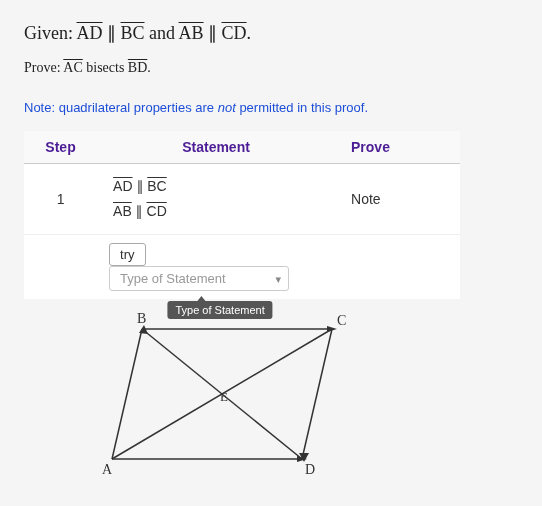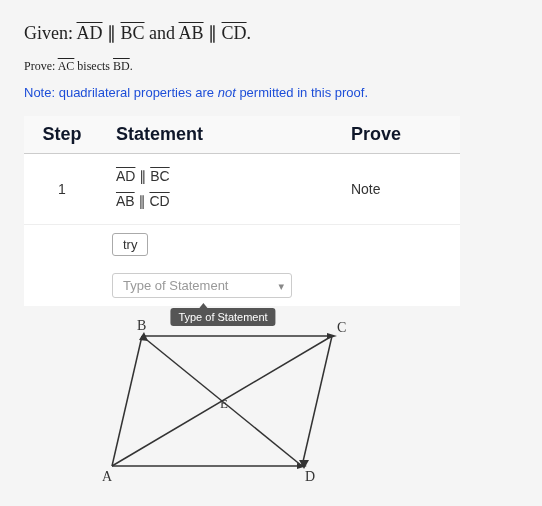--- a/index.html
+++ b/index.html
@@ -18,23 +18,23 @@
       min-height: 506px;
       position: relative;
     }
     .given-line {
       font-size: 18px;
       color: #222;
       margin-bottom: 10px;
       line-height: 1.5;
     }
     .prove-line {
-      font-size: 12px;
+      font-size: 14px;
       color: #222;
-      margin-bottom: 10px;
+      margin-bottom: 22px;
       line-height: 1.5;
     }
     .note-line {
       font-size: 13px;
       color: #1d4ed8;
       margin-bottom: 16px;
       font-family: Arial, sans-serif;
     }
     .note-line em {
       font-style: italic;
@@ -44,30 +44,30 @@
     }
     
     .proof-table {
       width: 100%;
       border-collapse: collapse;
       background: white;
       margin-bottom: 10px;
     }
     .proof-table th {
       font-family: Arial, sans-serif;
-      font-size: 18px;
+      font-size: 14px;
       font-weight: bold;
-      color: #0f172a;
+      color: #4c1d95;
       text-align: left;
       padding: 8px 16px;
       border-bottom: 1px solid #ccc;
       background: #f9f9f9;
     }
     .proof-table th.step-col { width: 80px; text-align: center; }
-    .proof-table th.statement-col { width: 260px; }
+    .proof-table th.statement-col { width: 260px; text-align: center; }
     .proof-table th.reason-col { width: 160px; }
     .proof-table td {
       padding: 10px 16px;
       font-family: Arial, sans-serif;
       font-size: 14px;
       color: #333;
       vertical-align: middle;
       border-bottom: 1px solid #eee;
     }
     .proof-table td.step-cell { text-align: center; }
@@ -113,21 +113,20 @@
       top: 50%;
       transform: translateY(-50%);
       color: #888;
       font-size: 11px;
       pointer-events: none;
     }
     
     .tooltip-wrap {
       position: relative;
       display: inline-block;
-      margin-top: 17px;
     }
     .tooltip-box {
       position: absolute;
       bottom: -28px;
       left: 50%;
       transform: translateX(-30%);
       background: #555;
       color: #fff;
       font-size: 11px;
       font-family: Arial, sans-serif;

